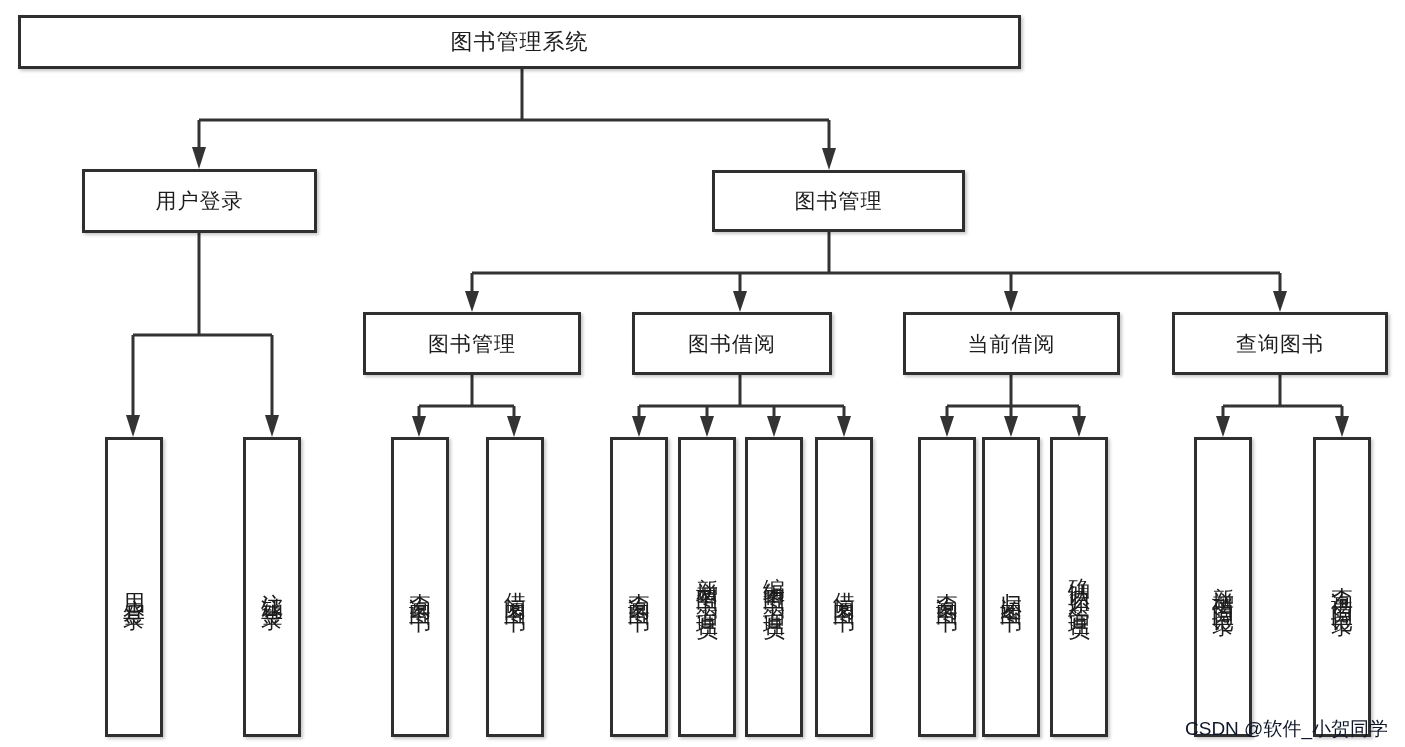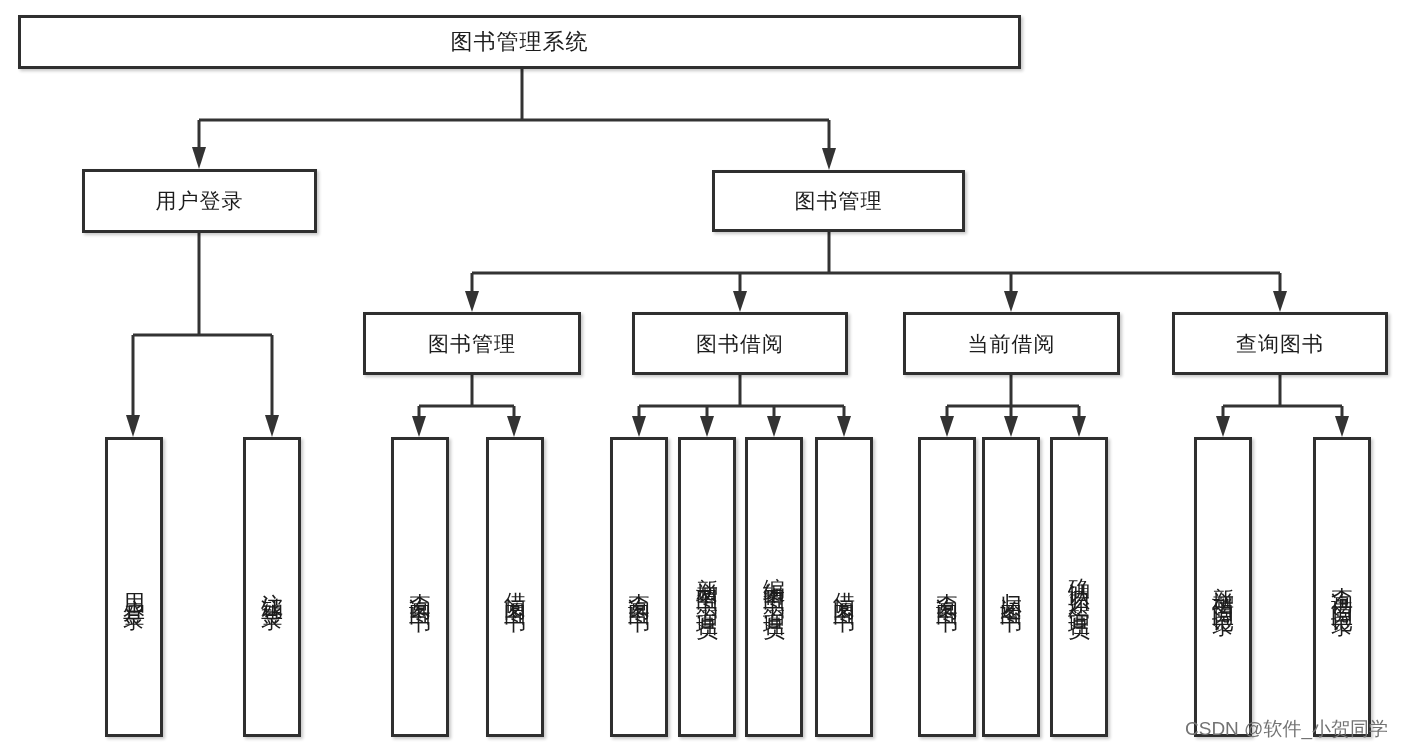--- a/index.html
+++ b/index.html
@@ -50,21 +50,21 @@
     letter-spacing: 6px;
     color: #1c1c1c;
     line-height: 1;
     white-space: nowrap;
   }
   #watermark {
     position: absolute;
     left: 1185px;
     top: 716px;
     font-size: 19px;
-    color: #737373;
+    color: #0f172a;
     white-space: nowrap;
   }
 </style>
 </head>
 <body>
 
 <div id="canvas">
 
   <svg id="wires" viewBox="0 0 1405 747" xmlns="http://www.w3.org/2000/svg">
     <g stroke="#333333" stroke-width="3" fill="none">
@@ -138,21 +138,21 @@
       <polygon points="1335,416 1349,416 1342,437"></polygon>
     </g>
   </svg>
 
   <div class="node h root" style="left:18px; top:15px; width:1003px; height:54px;">图书管理系统</div>
 
   <div class="node h" style="left:82px; top:169px; width:235px; height:64px;">用户登录</div>
   <div class="node h" style="left:712px; top:170px; width:253px; height:62px;">图书管理</div>
 
   <div class="node h" style="left:363px; top:312px; width:218px; height:63px;">图书管理</div>
-  <div class="node h" style="left:632px; top:312px; width:216px; height:63px;">图书借阅</div>
+  <div class="node h" style="left:632px; top:312px; width:200px; height:63px;">图书借阅</div>
   <div class="node h" style="left:903px; top:312px; width:217px; height:63px;">当前借阅</div>
   <div class="node h" style="left:1172px; top:312px; width:216px; height:63px;">查询图书</div>
 
   <div class="leaf" style="left:105px;">
     <span class="vtxt">用户登录</span>
   </div>
   <div class="leaf" style="left:243px;">
     <span class="vtxt">注销登录</span>
   </div>
 

